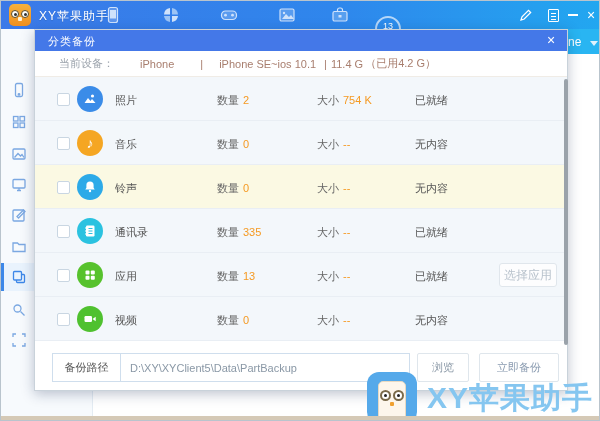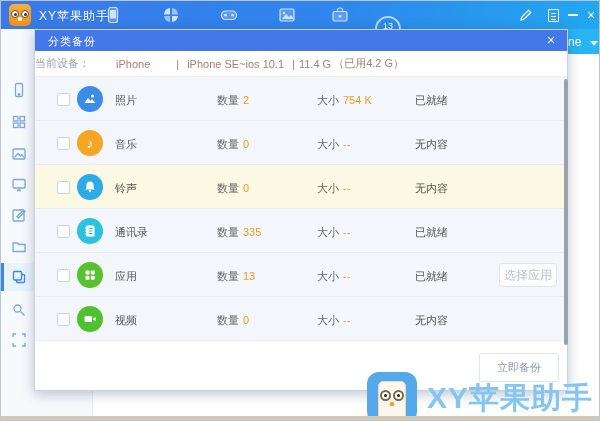--- a/index.html
+++ b/index.html
@@ -39,21 +39,21 @@
   .sbitem.active{background:#e9f3fd;border-left:3px solid #3c87e8;padding-left:7px;}
   .sbitem.active svg{stroke:#3c87e8;}
   
   .modal{position:absolute;left:33px;top:28px;width:534px;height:362px;background:#fff;z-index:10;
          box-shadow:0 3px 12px rgba(20,40,80,.28);border:1px solid #c9d2da;}
   .mheader{position:absolute;left:0;top:0;width:100%;height:28px;background:#4478e8;}
   .mtitle{position:absolute;left:13px;top:4px;color:#fff;font-size:11px;letter-spacing:1px;}
   .mclose{position:absolute;right:8px;top:2px;color:#fff;font-size:14px;width:16px;height:16px;text-align:center;line-height:16px;}
   .devrow{position:absolute;left:0;top:21px;width:100%;height:26px;background:#fff;border-bottom:1px solid #f0ece6;
           display:flex;align-items:center;font-size:11px;}
-  .devrow .lab{color:#9aa2ab;}
+  .devrow .lab{color:#9aa2ab;margin-left:24px;}
   .devrow span{white-space:pre;}
   .dwarm{color:#a87e6e;}
   .rows{position:absolute;left:0;top:47px;width:100%;}
   .mrow{position:relative;width:100%;height:44px;background:#f3f7fb;border-bottom:1px solid #e9eef4;}
   .mrow.hl{background:#fbf9e3;padding-left:24px;}
   .cb{position:absolute;left:22px;top:16px;width:13px;height:13px;background:#fff;border:1px solid #c9d6e2;border-radius:2px;}
   .circle{position:absolute;left:42px;top:9px;width:26px;height:26px;border-radius:50%;display:flex;align-items:center;justify-content:center;}
   .circle svg{width:14px;height:14px;}
   .circle .note{color:#fff;font-size:14px;line-height:14px;}
   .rname{position:absolute;left:80px;top:16px;font-size:11px;color:#555;}
@@ -225,21 +225,21 @@
   <div class="modal">
     <div class="mheader">
       <span class="mtitle">分类备份</span>
       <span class="mclose">×</span>
     </div>
 
     <div class="devrow">
       <span class="lab">当前设备：</span>
       <span class="dwarm" style="margin-left:26px">iPhone</span>
       <span class="dwarm" style="margin-left:26px">|</span>
-      <span class="dwarm" style="margin-left:8px">iPhone SE~ios 10.1</span>
+      <span class="dwarm" style="margin-left:16px">iPhone SE~ios 10.1</span>
       <span class="dwarm" style="margin-left:8px">|</span>
       <span class="dwarm" style="margin-left:4px">11.4 G</span>
       <span class="dwarm" style="margin-left:2px">（已用4.2 G）</span>
     </div>
 
     <div class="rows">
 
       <div class="mrow">
         <span class="cb"></span>
         <span class="circle" style="background:#3b8ce8">
@@ -322,20 +322,25 @@
         <span class="rname">视频</span>
         <span class="rcount"><span>数量</span><span class="orange">0</span></span>
         <span class="rsize"><span>大小</span><span class="orange">--</span></span>
         <span class="rstat">无内容</span>
       </div>
 
     </div>
 
     <div class="scrollbar"></div>
 
+    <div class="pathbox">
+      <div class="plabel">备份路径</div>
+      <div class="pvalue">D:\XY\XYClient5\Data\PartBackup</div>
+    </div>
+    <div class="fbtn browse">浏览</div>
     <div class="fbtn donow">立即备份</div>
   </div>
 
   <div class="watermark">
     <div class="wicon">
       <div class="wphone">
         <span class="weye l">
             <i></i>
           </span>
         <span class="weye r">

